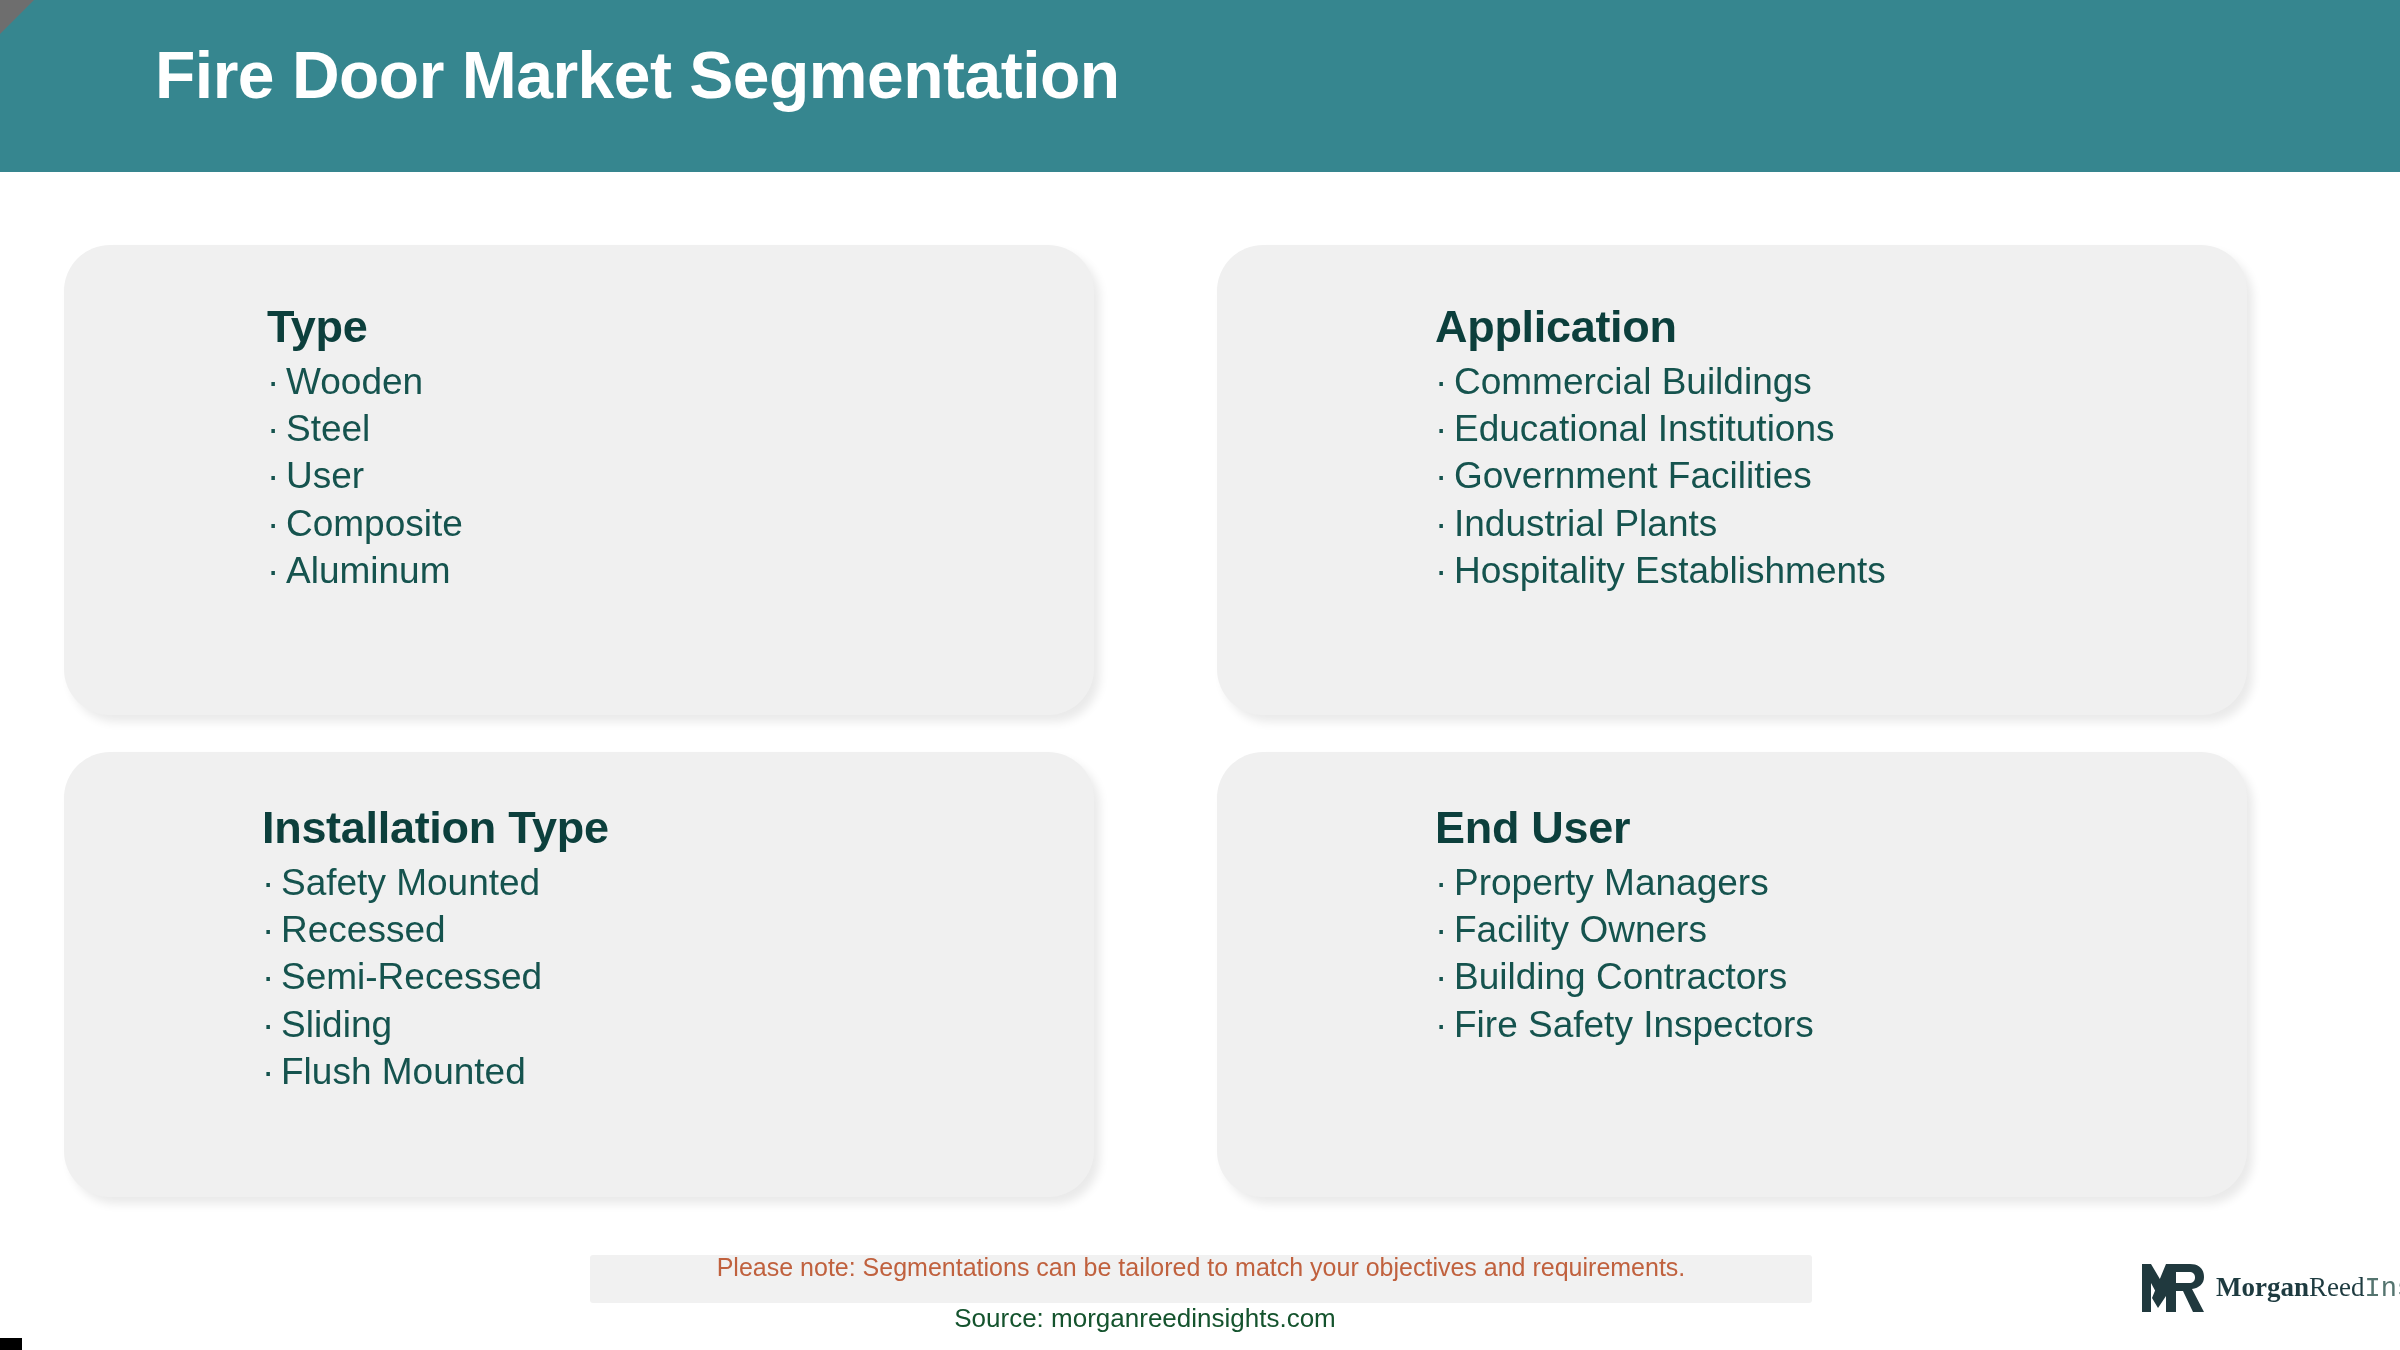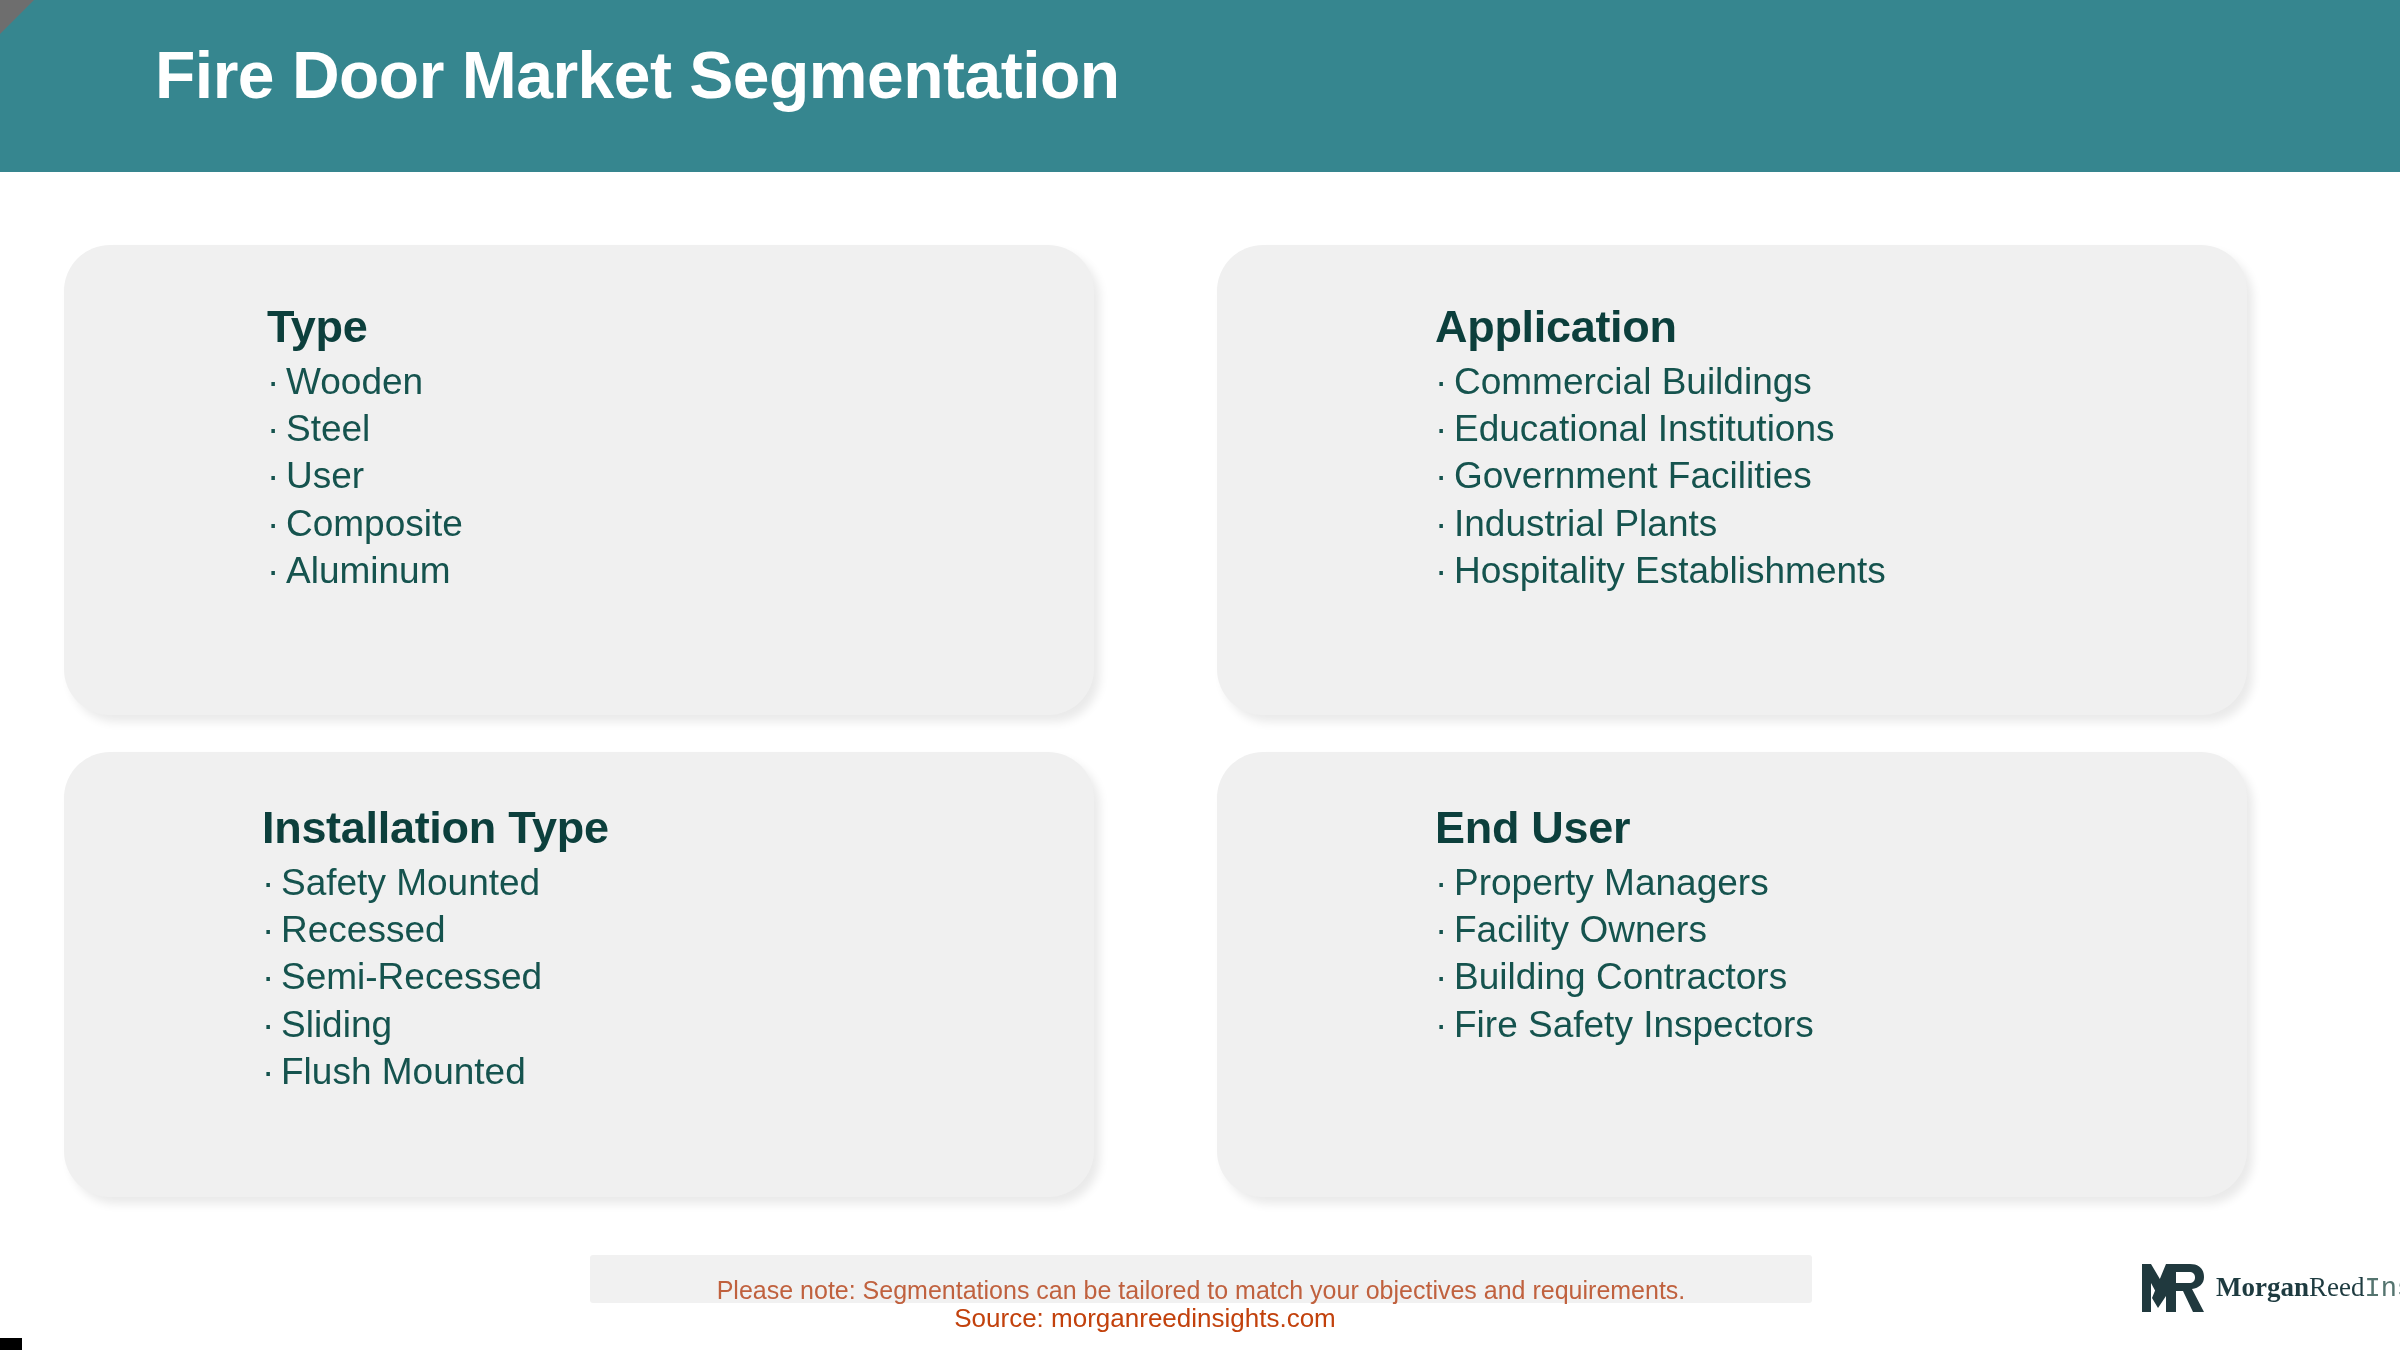--- a/index.html
+++ b/index.html
@@ -118,38 +118,38 @@
   
   .note-pill {
     position: absolute;
     left: 590px;
     top: 1255px;
     width: 1222px;
     height: 48px;
     background: #F1F1F1;
     border-radius: 3px;
     display: flex;
-    align-items: flex-end;
+    align-items: flex-start;
     justify-content: center;
   }
   .note-text {
     font-size: 25px;
     color: #C0613E;
     line-height: 1;
     white-space: nowrap;
   }
 
   .source-text {
     position: absolute;
     left: 0;
     top: 1305px;
     width: 2290px;
     text-align: center;
     font-size: 26px;
-    color: #c2410c;
+    color: #14532d;
     line-height: 1;
   }
 
   
   .logo {
     position: absolute;
     left: 2140px;
     top: 1262px;
     display: flex;
     align-items: center;

